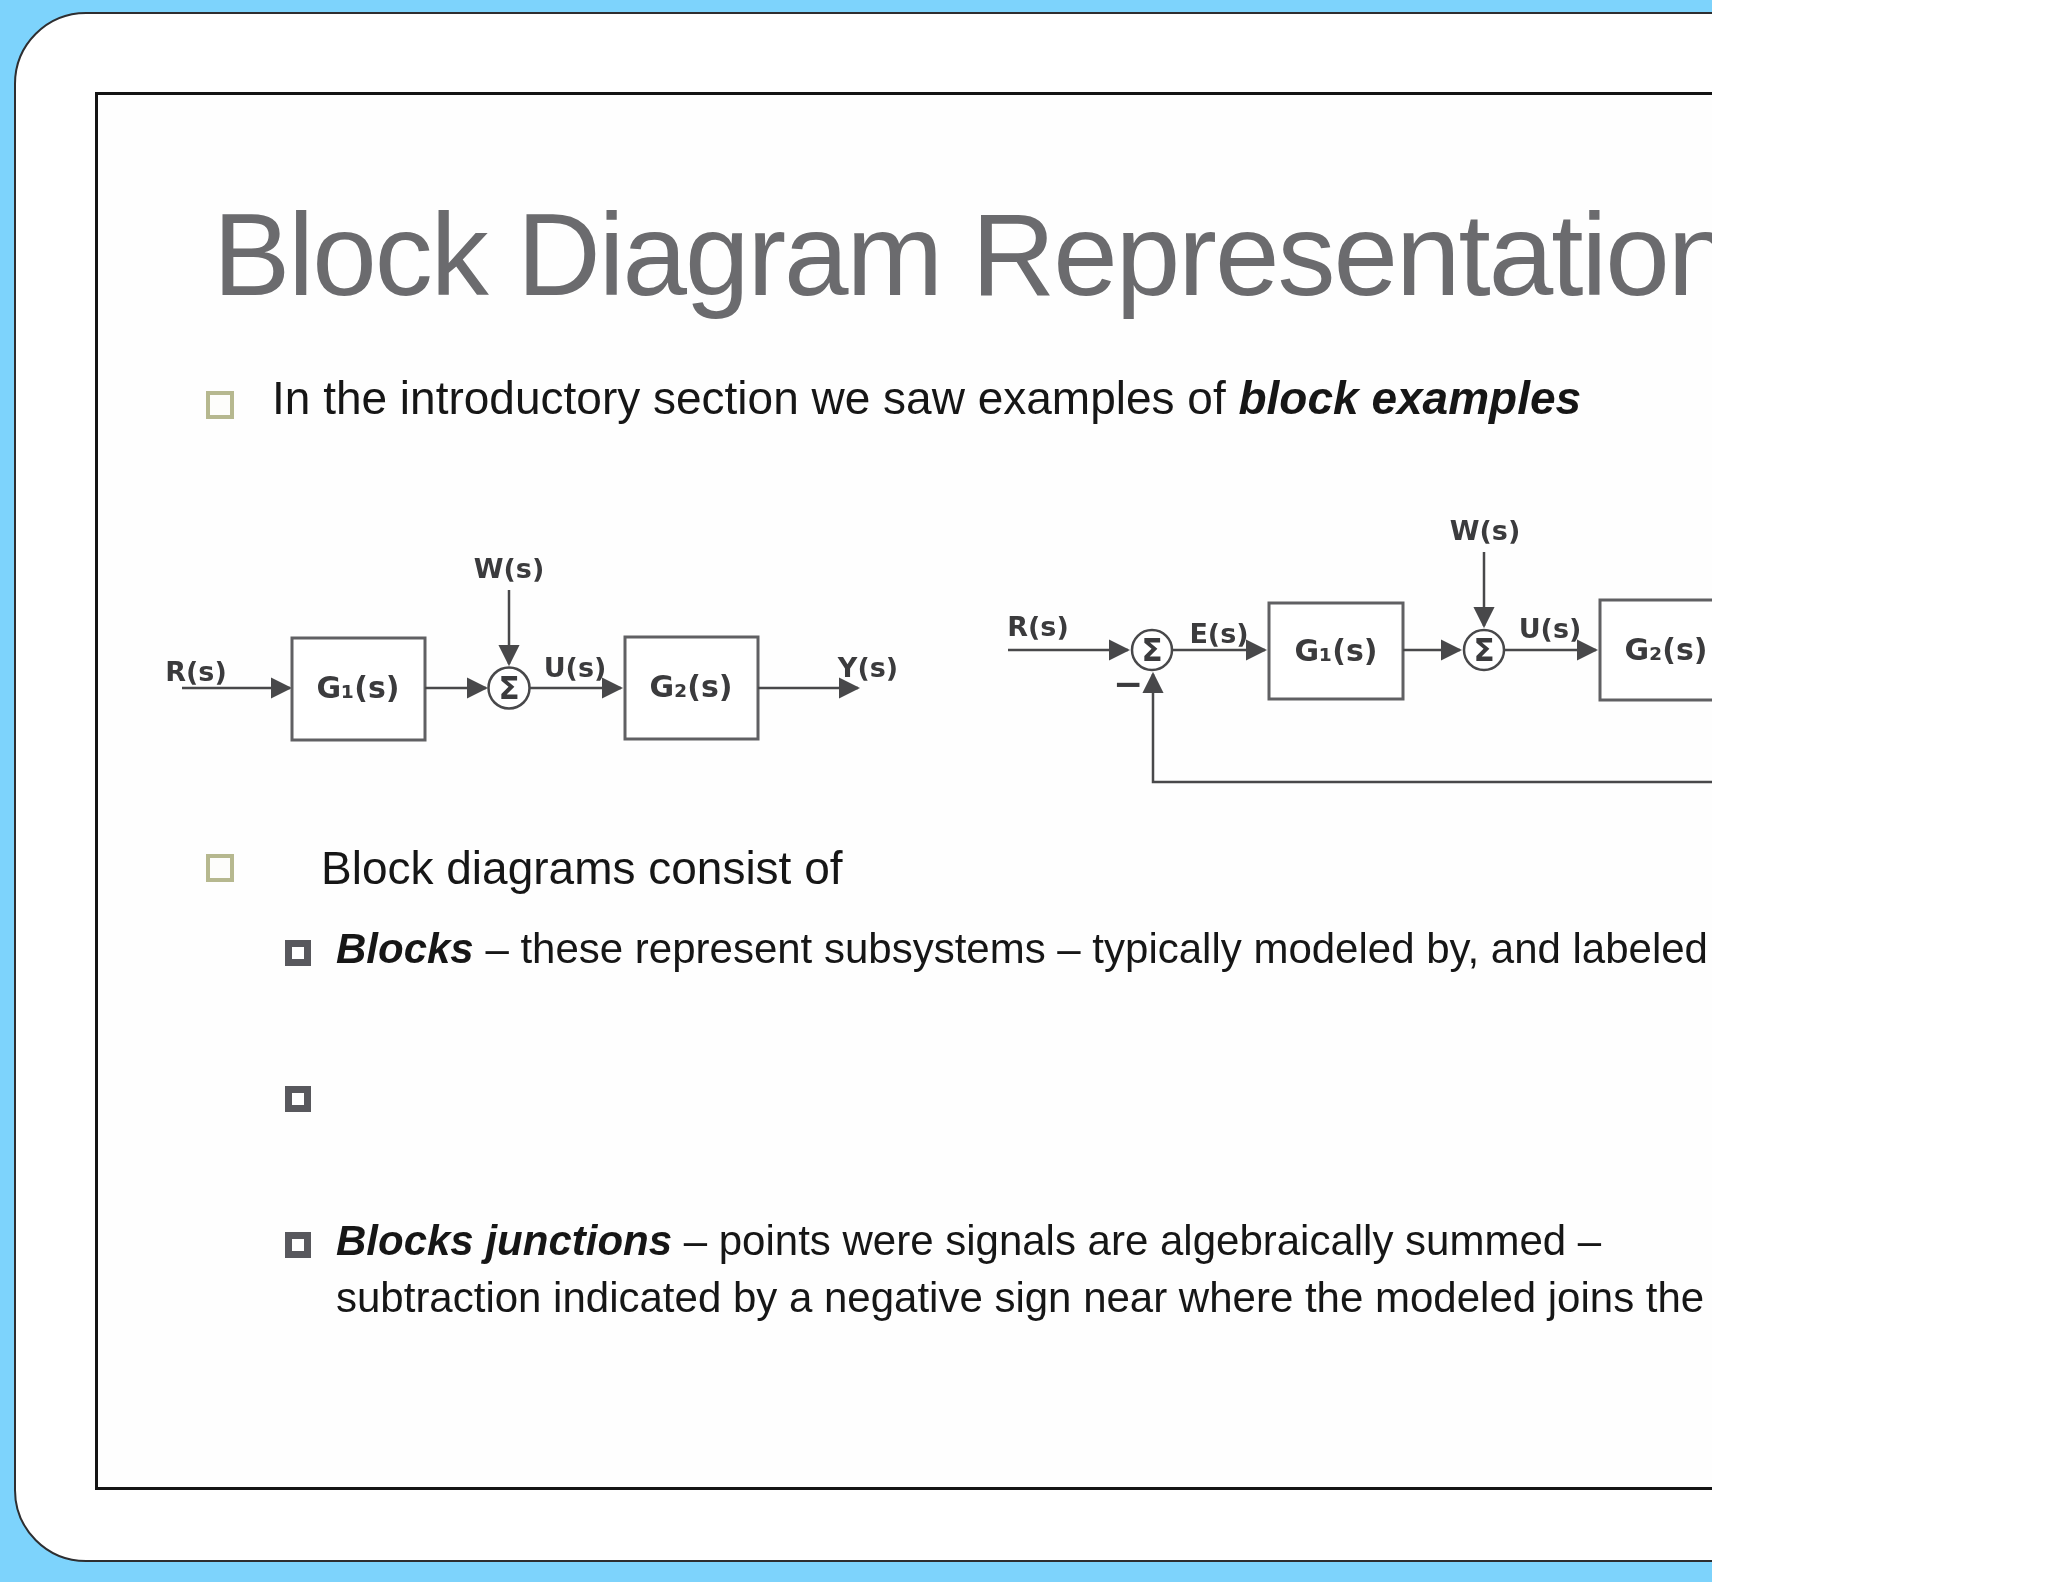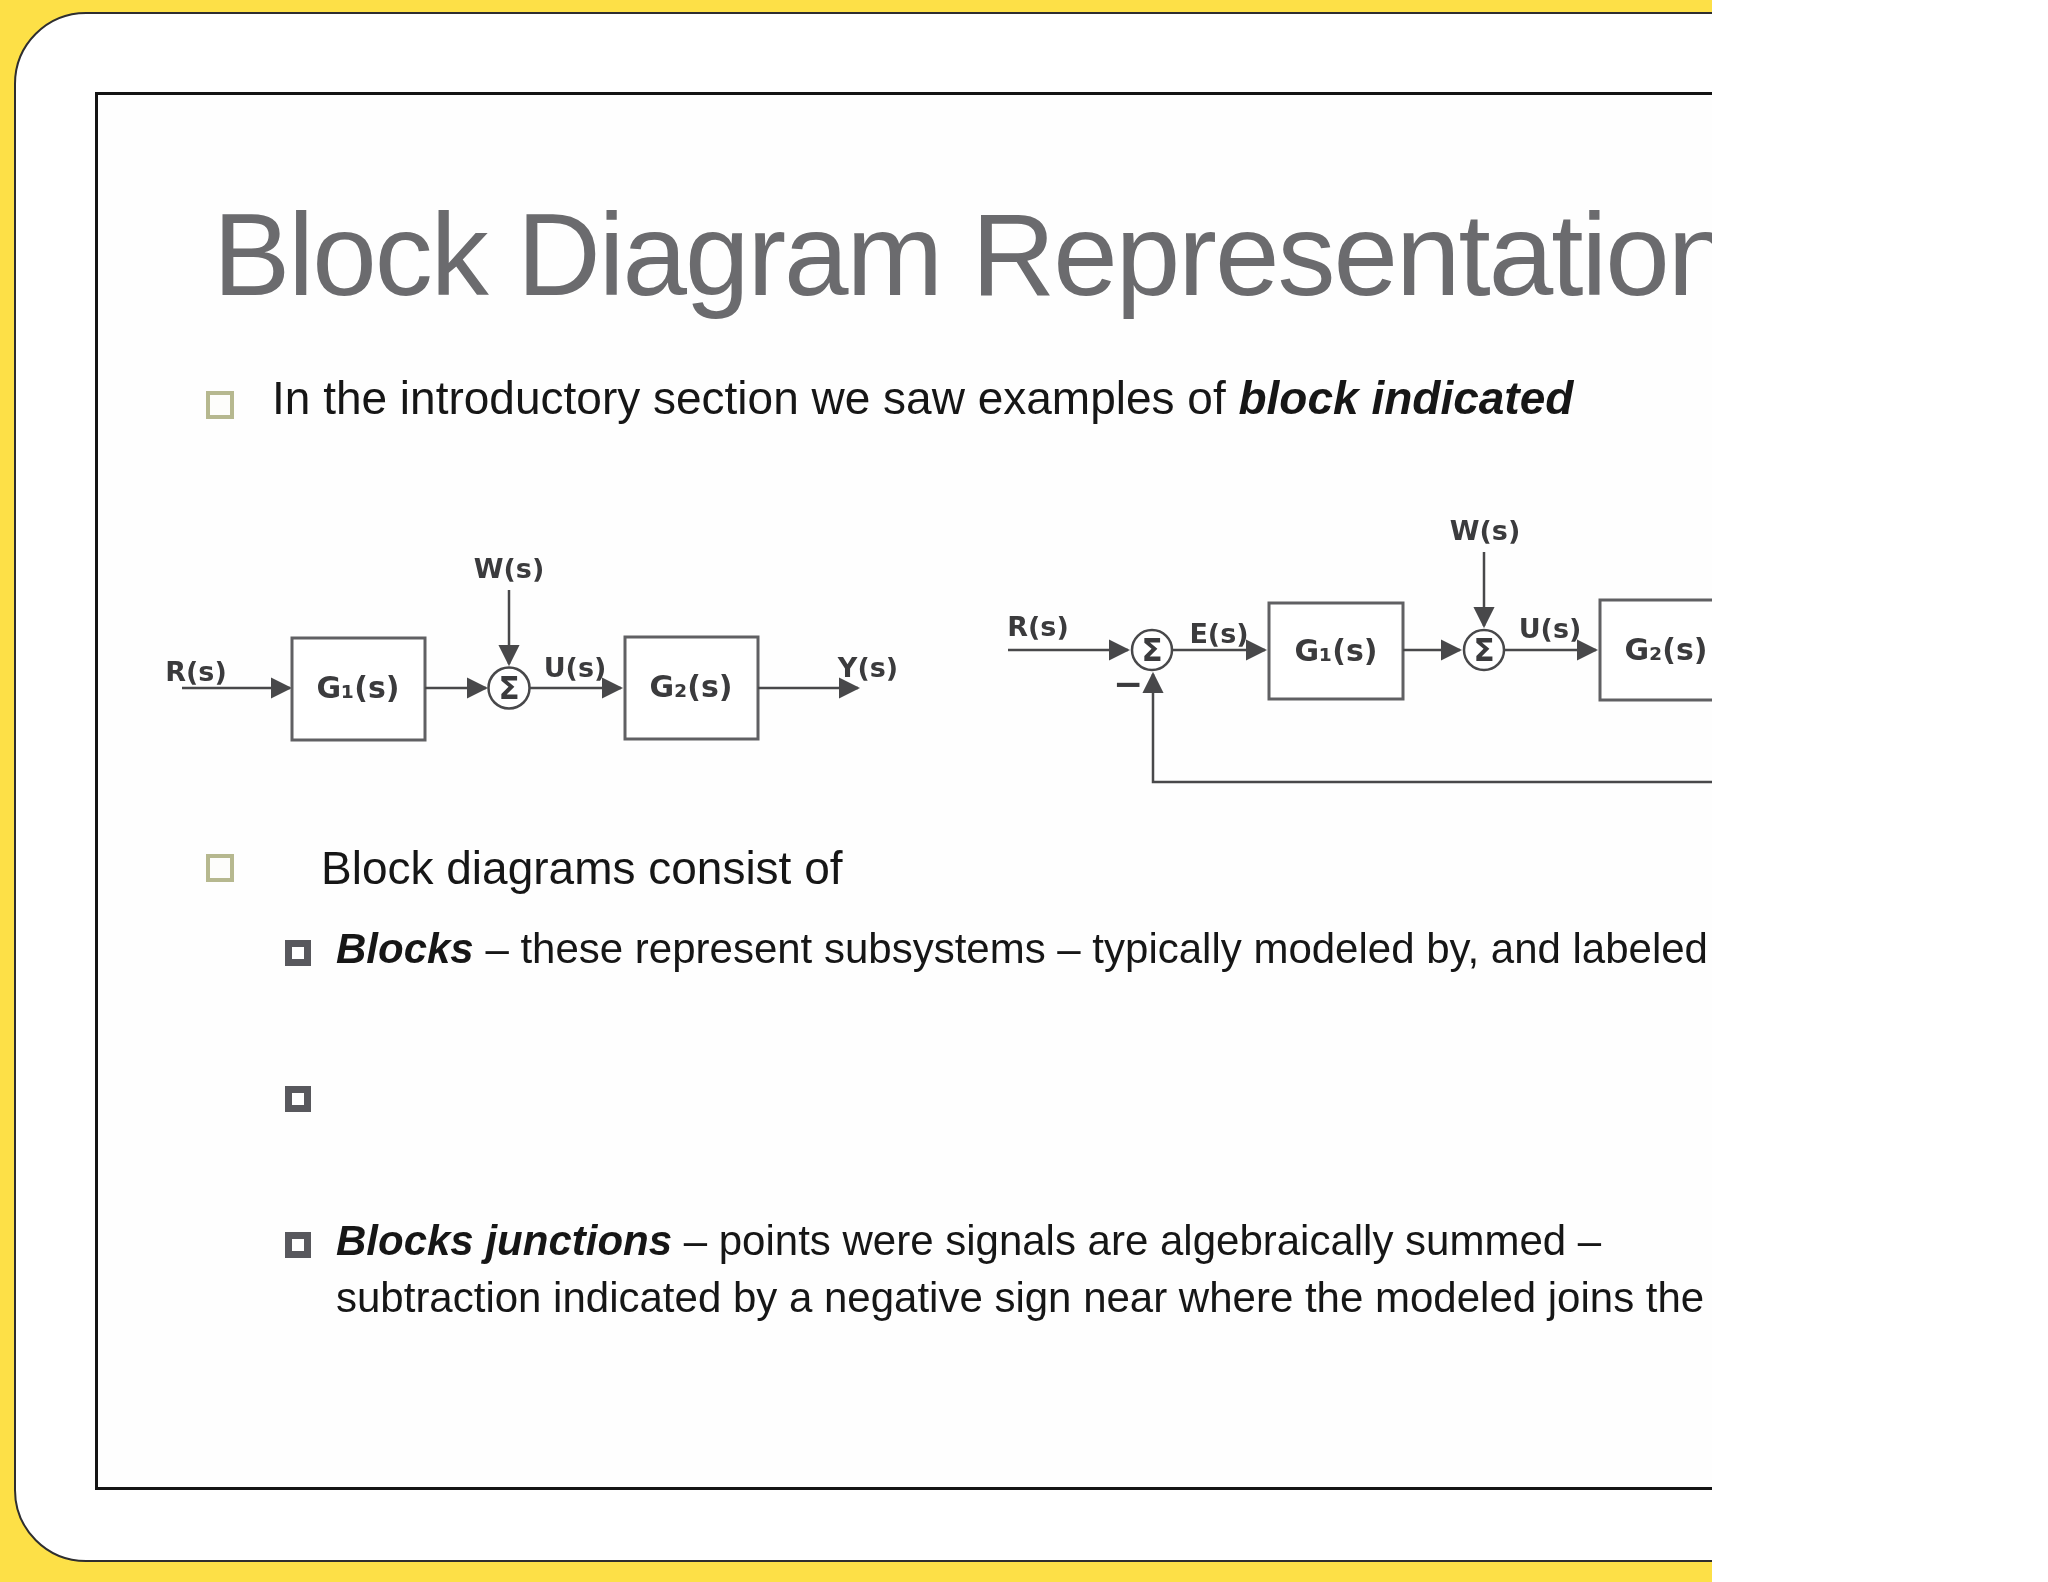--- a/index.html
+++ b/index.html
@@ -1,16 +1,16 @@
 <!DOCTYPE html>
 <html><head>
 <meta charset="utf-8">
 <style>
   html,body{margin:0;padding:0;background:#ffffff;}
-  .stage{position:relative;width:1712px;height:1582px;background:#fde047;overflow:hidden;
+  .stage{position:relative;width:1712px;height:1582px;background:#7dd3fc;overflow:hidden;
          font-family:"Liberation Sans",sans-serif;color:#161616;}
   
   .frame-outer{position:absolute;left:14px;top:12px;width:2016px;height:1546px;
                border:2px solid #2e2e30;border-radius:72px;background:linear-gradient(90deg,#ffffff 0%,#ffffff 88%,#f4f4f5 100%);}
   .frame-inner{position:absolute;left:95px;top:92px;width:1857px;height:1392px;
                border:3px solid #141414;background:#fefefe;}
   
   .title{position:absolute;left:213px;top:180px;margin:0;font-size:116px;font-weight:400;
          letter-spacing:-2px;color:#6b6b6e;white-space:nowrap;line-height:1.3;}
   
@@ -36,21 +36,21 @@
 <body>
 
 <div class="stage">
   <div class="frame-outer"></div>
   <div class="frame-inner"></div>
 
   <h1 class="title">Block Diagram Representation</h1>
 
   <span class="sq1" style="left:206px;top:391px;"></span>
   <div class="bullet l1-text" style="left:272px;top:362px;">
-    <div class="line"><span>In the introductory section we saw examples of </span><span class="em">block indicated</span></div>
+    <div class="line"><span>In the introductory section we saw examples of </span><span class="em">block examples</span></div>
   </div>
 
   <svg class="diag" style="left:120px;top:540px;" width="800" height="250" viewBox="0 0 800 250">
     <defs>
       <marker id="ah" viewBox="0 0 10 10" refX="9" refY="5" markerWidth="8.5" markerHeight="8.5" orient="auto-start-reverse">
         <path d="M0,0 L10,5 L0,10 z" fill="#48484a"></path>
       </marker>
     </defs>
     <text class="sig" x="76" y="141" text-anchor="middle">R(s)</text>
     <line class="wire" x1="62" y1="148" x2="170" y2="148" marker-end="url(#ah)"></line>

